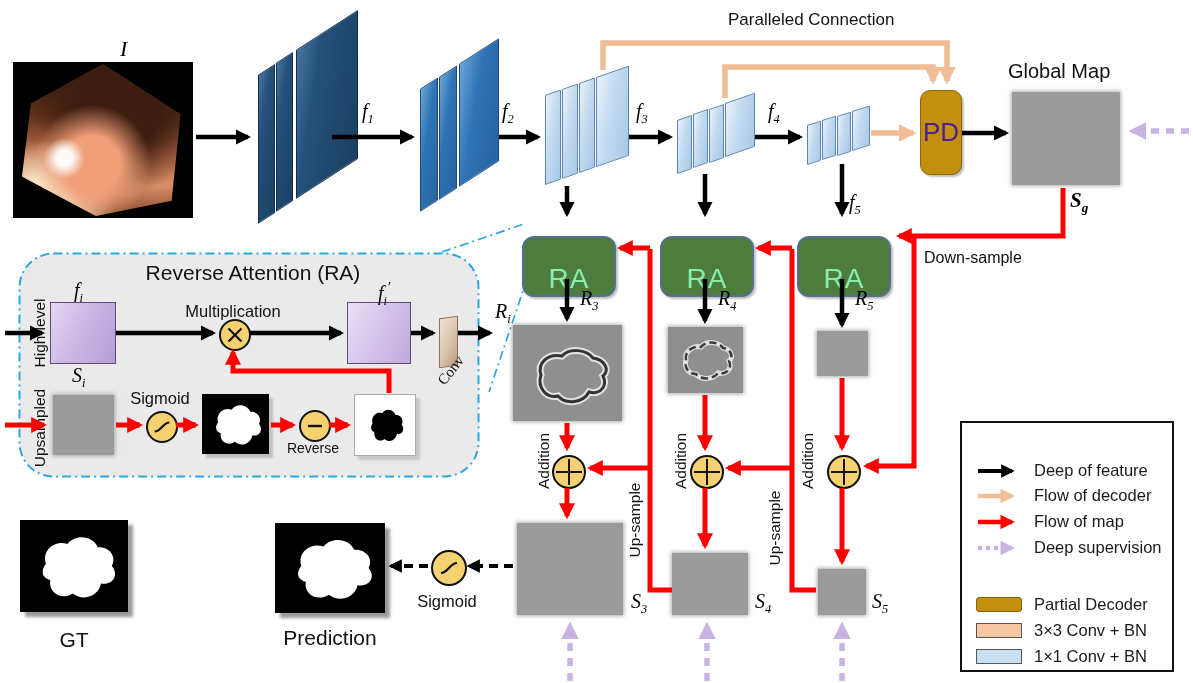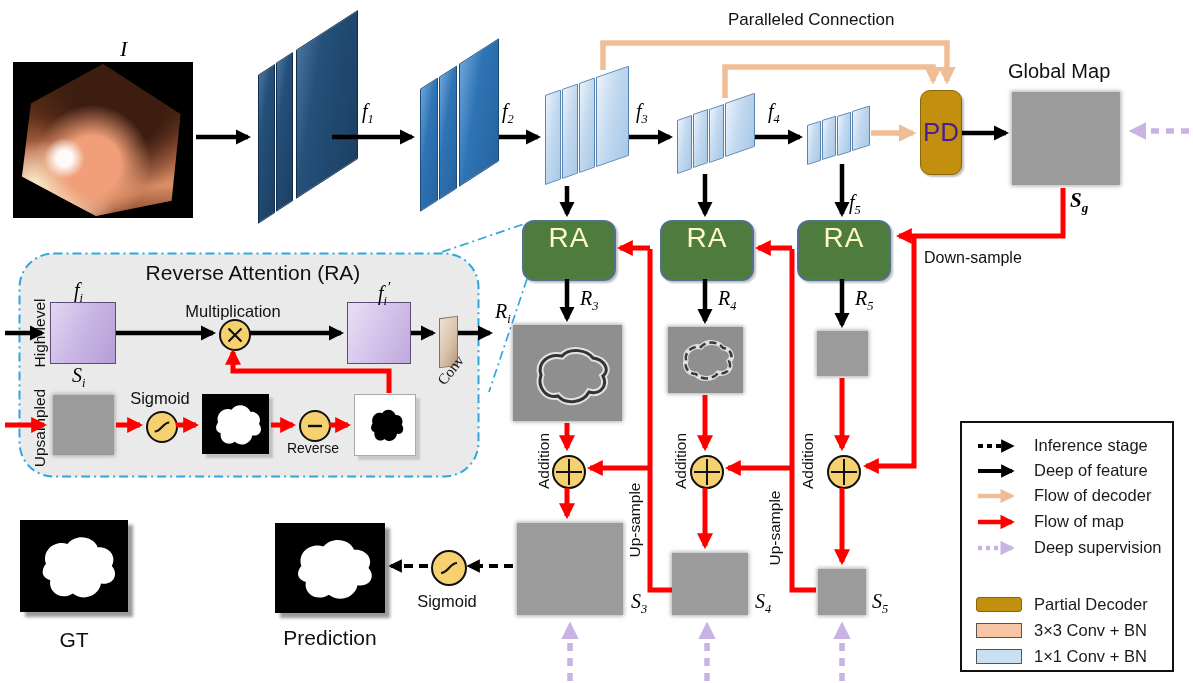--- a/index.html
+++ b/index.html
@@ -14,22 +14,22 @@
   .vlab{transform:rotate(-90deg);transform-origin:center;text-align:center;font-size:15.5px;}
   .plate{position:absolute;transform-origin:0 0;border-radius:1px;}
   .sk33{transform:skewY(-33deg);}
   .sk19{transform:skewY(-19deg);}
   .sk17{transform:skewY(-17deg);}
   .dk{background:linear-gradient(100deg,#47749f 0%,#24507a 30%,#1c4063 100%);border:1px solid #122d4b;}
   .md{background:linear-gradient(100deg,#6ba4d8 0%,#2e74b5 40%,#2764a0 100%);border:1px solid #1c4a78;}
   .lt{background:linear-gradient(100deg,#eaf2fb 0%,#c3daf0 45%,#a9c8e6 100%);border:1px solid #5a85b0;}
   .graybox{position:absolute;background:#9b9b9b;box-shadow:0 0 4px 1px rgba(145,145,145,.75);}
   .rabox{position:absolute;width:90px;height:57px;background:#4e7b3e;border:2px solid #53718e;
-         border-radius:12px;color:#fef9c3;font-size:28px;display:flex;align-items:flex-start;
-         justify-content:center;letter-spacing:1px;box-shadow:2px 2px 2px rgba(0,0,0,.25);}
+         border-radius:12px;color:#86efac;font-size:28px;display:flex;align-items:flex-end;
+         justify-content:center;letter-spacing:1px;box-shadow:2px 2px 2px rgba(0,0,0,.25);margin-top:16px;}
   .circ{position:absolute;border-radius:50%;background:#f6d170;border:2px solid #111;
         display:flex;align-items:center;justify-content:center;}
   .maskbox{position:absolute;background:#000;}
   .legend{position:absolute;left:960px;top:421px;width:210px;height:247px;background:#fff;
           border:2px solid #111;}
   .leg-row{position:absolute;left:14px;display:flex;align-items:center;gap:12px;}
   .leg-label{font-size:16.5px;color:#1a1a1a;}
   .swatch{width:44px;height:13px;border:1px solid #555;}
   .detailbox{position:absolute;left:18px;top:252px;width:462px;height:226px;}
   .txt-c{text-align:center;}
@@ -234,26 +234,20 @@
 
   <div class="lbl" style="left:354px;top:394px;width:60px;height:60px;background:#fff;border:1px solid #aaa;box-shadow:4px 4px 2px #c8c8c8;">
     <svg width="60" height="60" viewBox="0 0 100 84" preserveAspectRatio="none">
       <g transform="translate(10,8) scale(0.8)">
       <path d="M24,40 C20,28 32,18 44,22 C52,12 68,15 72,25 C82,24 90,33 85,42 C92,50 86,60 75,58 C73,69 59,75 49,67 C38,74 26,66 28,55 C20,53 19,46 24,40 Z" fill="#000"></path>
       </g>
     </svg>
   </div>
 
   <div class="legend">
-    <div class="leg-row" style="top:13px;">
-      <svg width="46" height="16">
-          <line x1="2" y1="8" x2="36" y2="8" stroke="#000" stroke-width="4" stroke-dasharray="5 4" marker-end="url(#lb)"></line>
-        </svg>
-      <span class="leg-label">Inference stage</span>
-    </div>
     <div class="leg-row" style="top:38px;">
       <svg width="46" height="16">
           <line x1="2" y1="8" x2="36" y2="8" stroke="#000" stroke-width="4" marker-end="url(#lb)"></line>
         </svg>
       <span class="leg-label">Deep of feature</span>
     </div>
     <div class="leg-row" style="top:63px;">
       <svg width="46" height="16">
           <line x1="2" y1="8" x2="36" y2="8" stroke="#f1bd96" stroke-width="4.5" marker-end="url(#lo)"></line>
         </svg>

